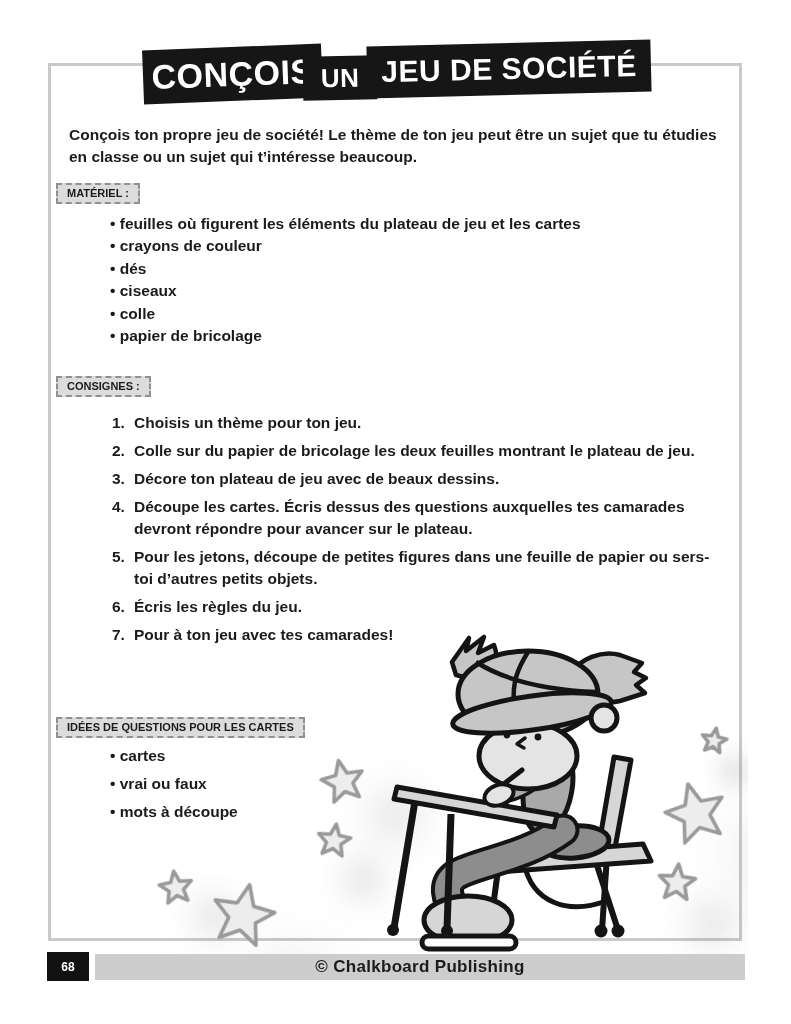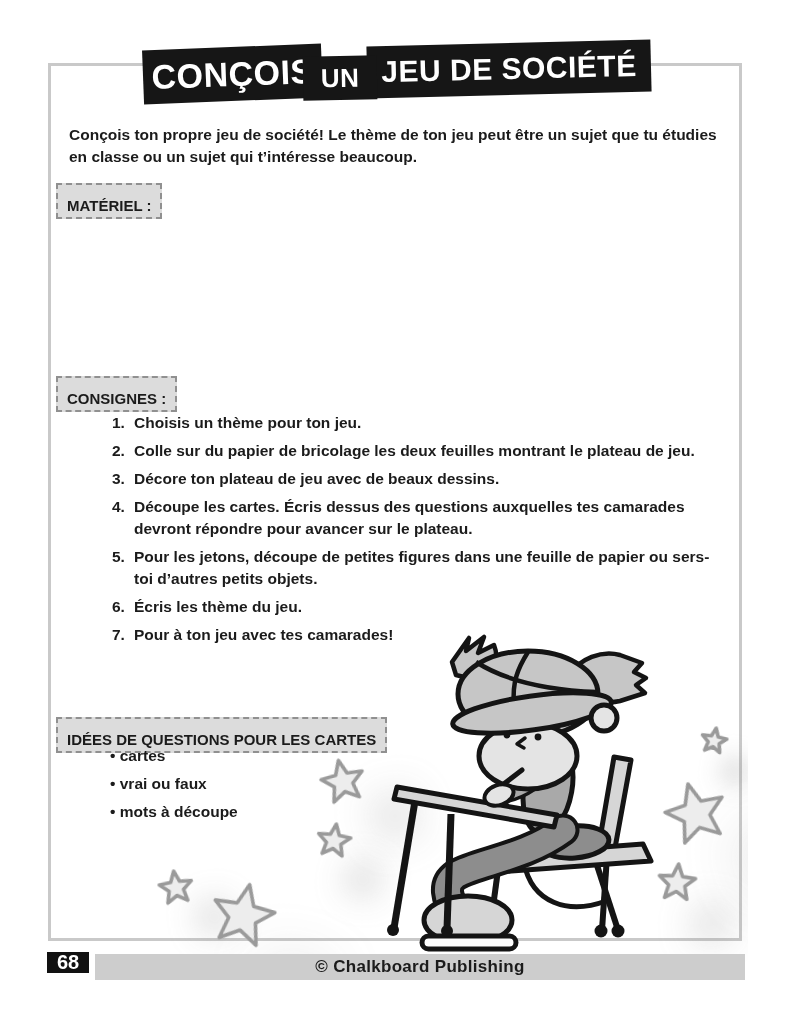--- a/index.html
+++ b/index.html
@@ -20,42 +20,42 @@
   #tb1 { left:143px; top:47px; width:179px; height:54px; font-size:34px; transform:rotate(-2.2deg); }
   #tb2 { left:303px; top:56px; width:74px;  height:44px; font-size:26px; transform:rotate(-1deg); z-index:1; }
   #tb3 { left:367px; top:43px; width:284px; height:52px; font-size:30px; transform:rotate(-1.4deg); }
   
   .intro {
     position:absolute; left:61px; top:116px; width:657px; margin:8px;
     font-size:15.5px; line-height:22px; font-weight:bold;
   }
   .label {
     position:absolute; background:#dcdcdc; border:2px dashed #909090;
-    font-weight:bold; font-size:15px; padding:12px 9px 3px; white-space:nowrap;
+    font-weight:bold; font-size:11px; padding:2px 9px 3px; white-space:nowrap;
   }
   #lbl-materiel  { left:56px; top:183px; }
   #lbl-consignes { left:56px; top:376px;text-align:right; }
   #lbl-idees     { left:56px; top:717px; }
   .bullets { position:absolute; left:110px; font-size:15.5px; font-weight:bold; }
   #materiel-list { top:213px; }
   #materiel-list .bi { line-height:22.4px; }
   #idees-list { top:742px; }
   #idees-list .bi { line-height:28px; }
   .bi::before { content:"• "; }
   #consignes-list { position:absolute; left:112px; top:412px; width:604px; }
   .ci { display:flex; font-size:15.5px; font-weight:bold; line-height:22px; margin-bottom:6px; }
   .ci .num { flex:0 0 22px; }
   .ci .txt { flex:1 1 auto; }
   
   .illu { position:absolute; left:100px; top:618px; }
   .star-use { filter: drop-shadow(2px 2.5px 1px rgba(120,120,120,0.45)); }
   
   .page-num {
-    position:absolute; left:47px; top:952px; width:42px; height:21px;
-    background:#111; color:#fff; font-weight:bold; font-size:20px;
+    position:absolute; left:47px; top:952px; width:42px; height:29px;
+    background:#111; color:#fff; font-weight:bold; font-size:12px;
     display:flex; align-items:center; justify-content:center;
   }
   .footer-bar {
     position:absolute; left:95px; top:954px; width:650px; height:26px;
     background:#cdcdcd; display:flex; align-items:center; justify-content:center;
     font-weight:bold; font-size:17px; letter-spacing:0.3px;
   }
 </style>
 </head>
 <body>
@@ -66,20 +66,28 @@
 
   <div>
     <div class="tb" id="tb1">CONÇOIS</div>
     <div class="tb" id="tb2">UN</div>
     <div class="tb" id="tb3">JEU DE SOCIÉTÉ</div>
   </div>
 
   <p class="intro">Conçois ton propre jeu de société! Le thème de ton jeu peut être un sujet que tu étudies en classe ou un sujet qui t’intéresse beaucoup.</p>
 
   <div class="label" id="lbl-materiel">MATÉRIEL :</div>
+  <div class="bullets" id="materiel-list">
+    <div class="bi">feuilles où figurent les éléments du plateau de jeu et les cartes</div>
+    <div class="bi">crayons de couleur</div>
+    <div class="bi">dés</div>
+    <div class="bi">ciseaux</div>
+    <div class="bi">colle</div>
+    <div class="bi">papier de bricolage</div>
+  </div>
 
   <div class="label" id="lbl-consignes">CONSIGNES :</div>
   <div id="consignes-list">
     <div class="ci">
         <span class="num">1.</span>
         <span class="txt">Choisis un thème pour ton jeu.</span>
       </div>
     <div class="ci">
         <span class="num">2.</span>
         <span class="txt">Colle sur du papier de bricolage les deux feuilles montrant le plateau de jeu.</span>
@@ -91,21 +99,21 @@
     <div class="ci">
         <span class="num">4.</span>
         <span class="txt">Découpe les cartes. Écris dessus des questions auxquelles tes camarades devront répondre pour avancer sur le plateau.</span>
       </div>
     <div class="ci">
         <span class="num">5.</span>
         <span class="txt">Pour les jetons, découpe de petites figures dans une feuille de papier ou sers-toi d’autres petits objets.</span>
       </div>
     <div class="ci">
         <span class="num">6.</span>
-        <span class="txt">Écris les thème du jeu.</span>
+        <span class="txt">Écris les règles du jeu.</span>
       </div>
     <div class="ci">
         <span class="num">7.</span>
         <span class="txt">Pour à ton jeu avec tes camarades!</span>
       </div>
   </div>
 
   <div class="label" id="lbl-idees">IDÉES DE QUESTIONS POUR LES CARTES</div>
   <div class="bullets" id="idees-list">
     <div class="bi">cartes</div>

